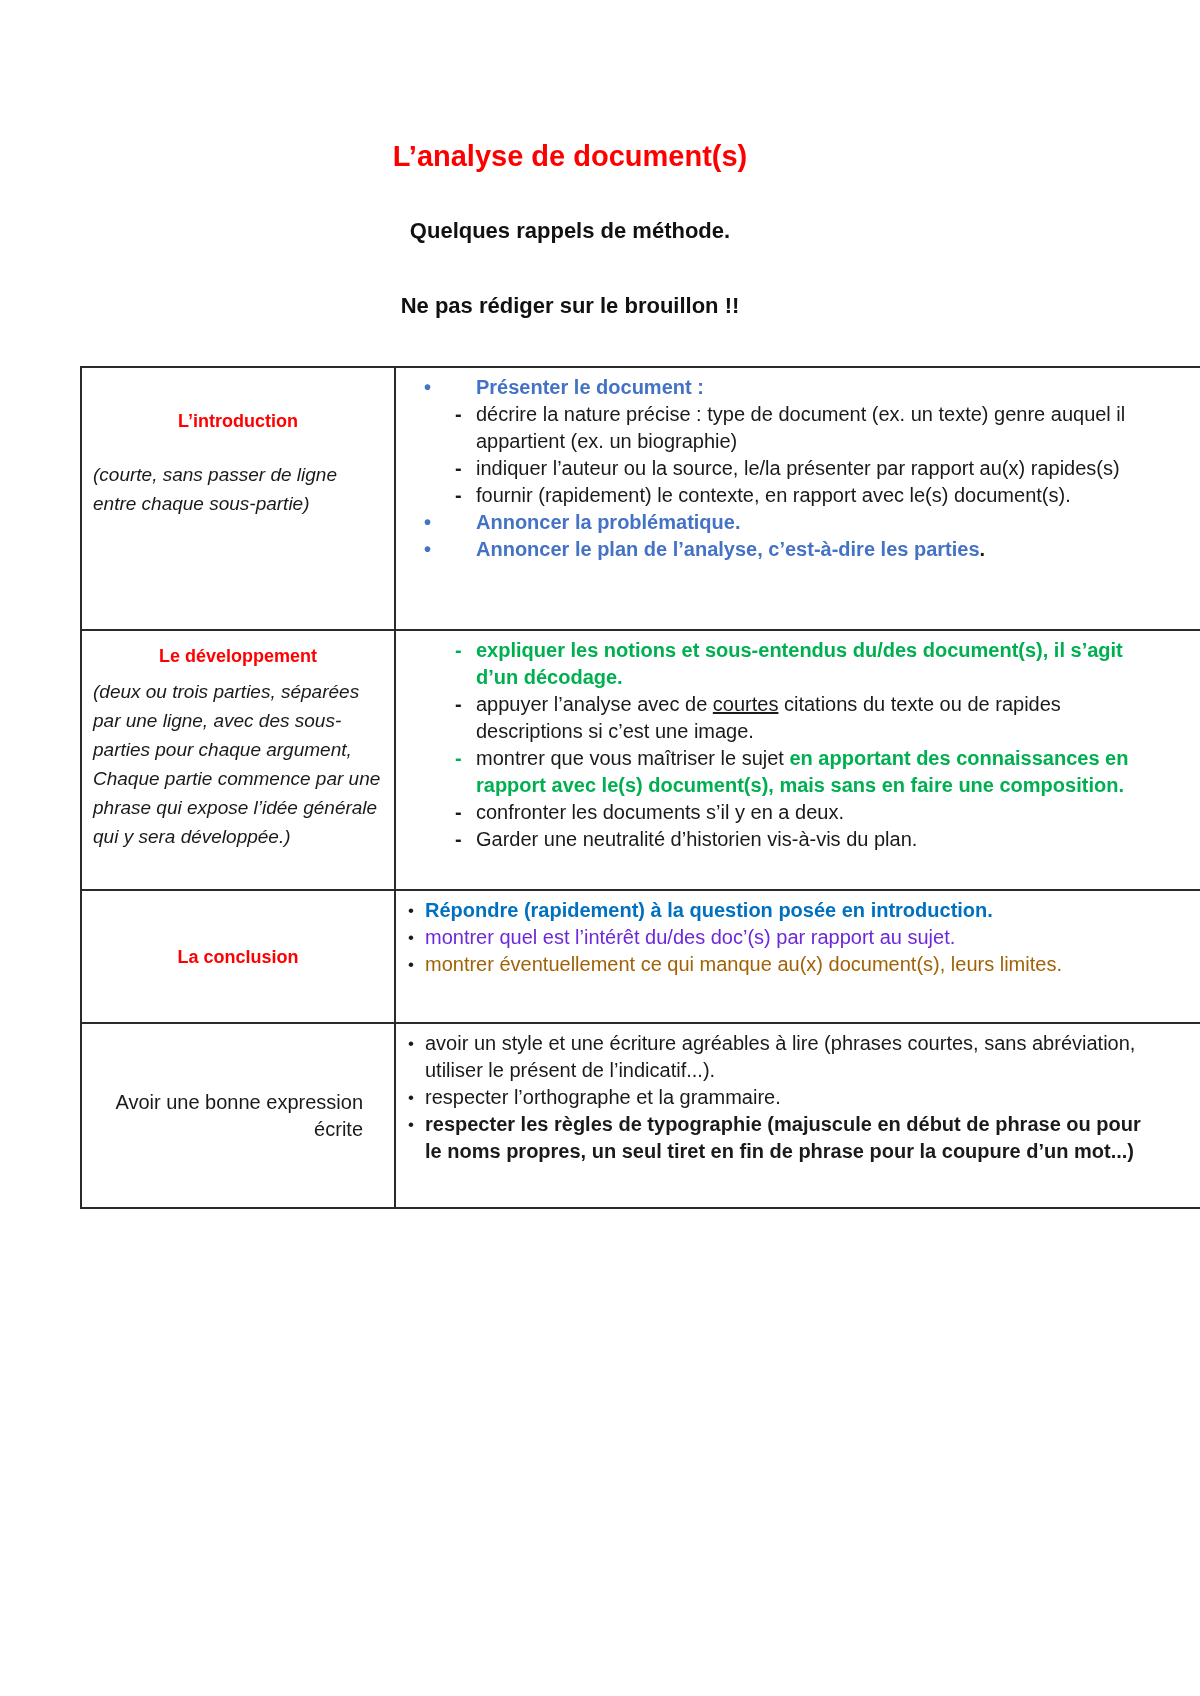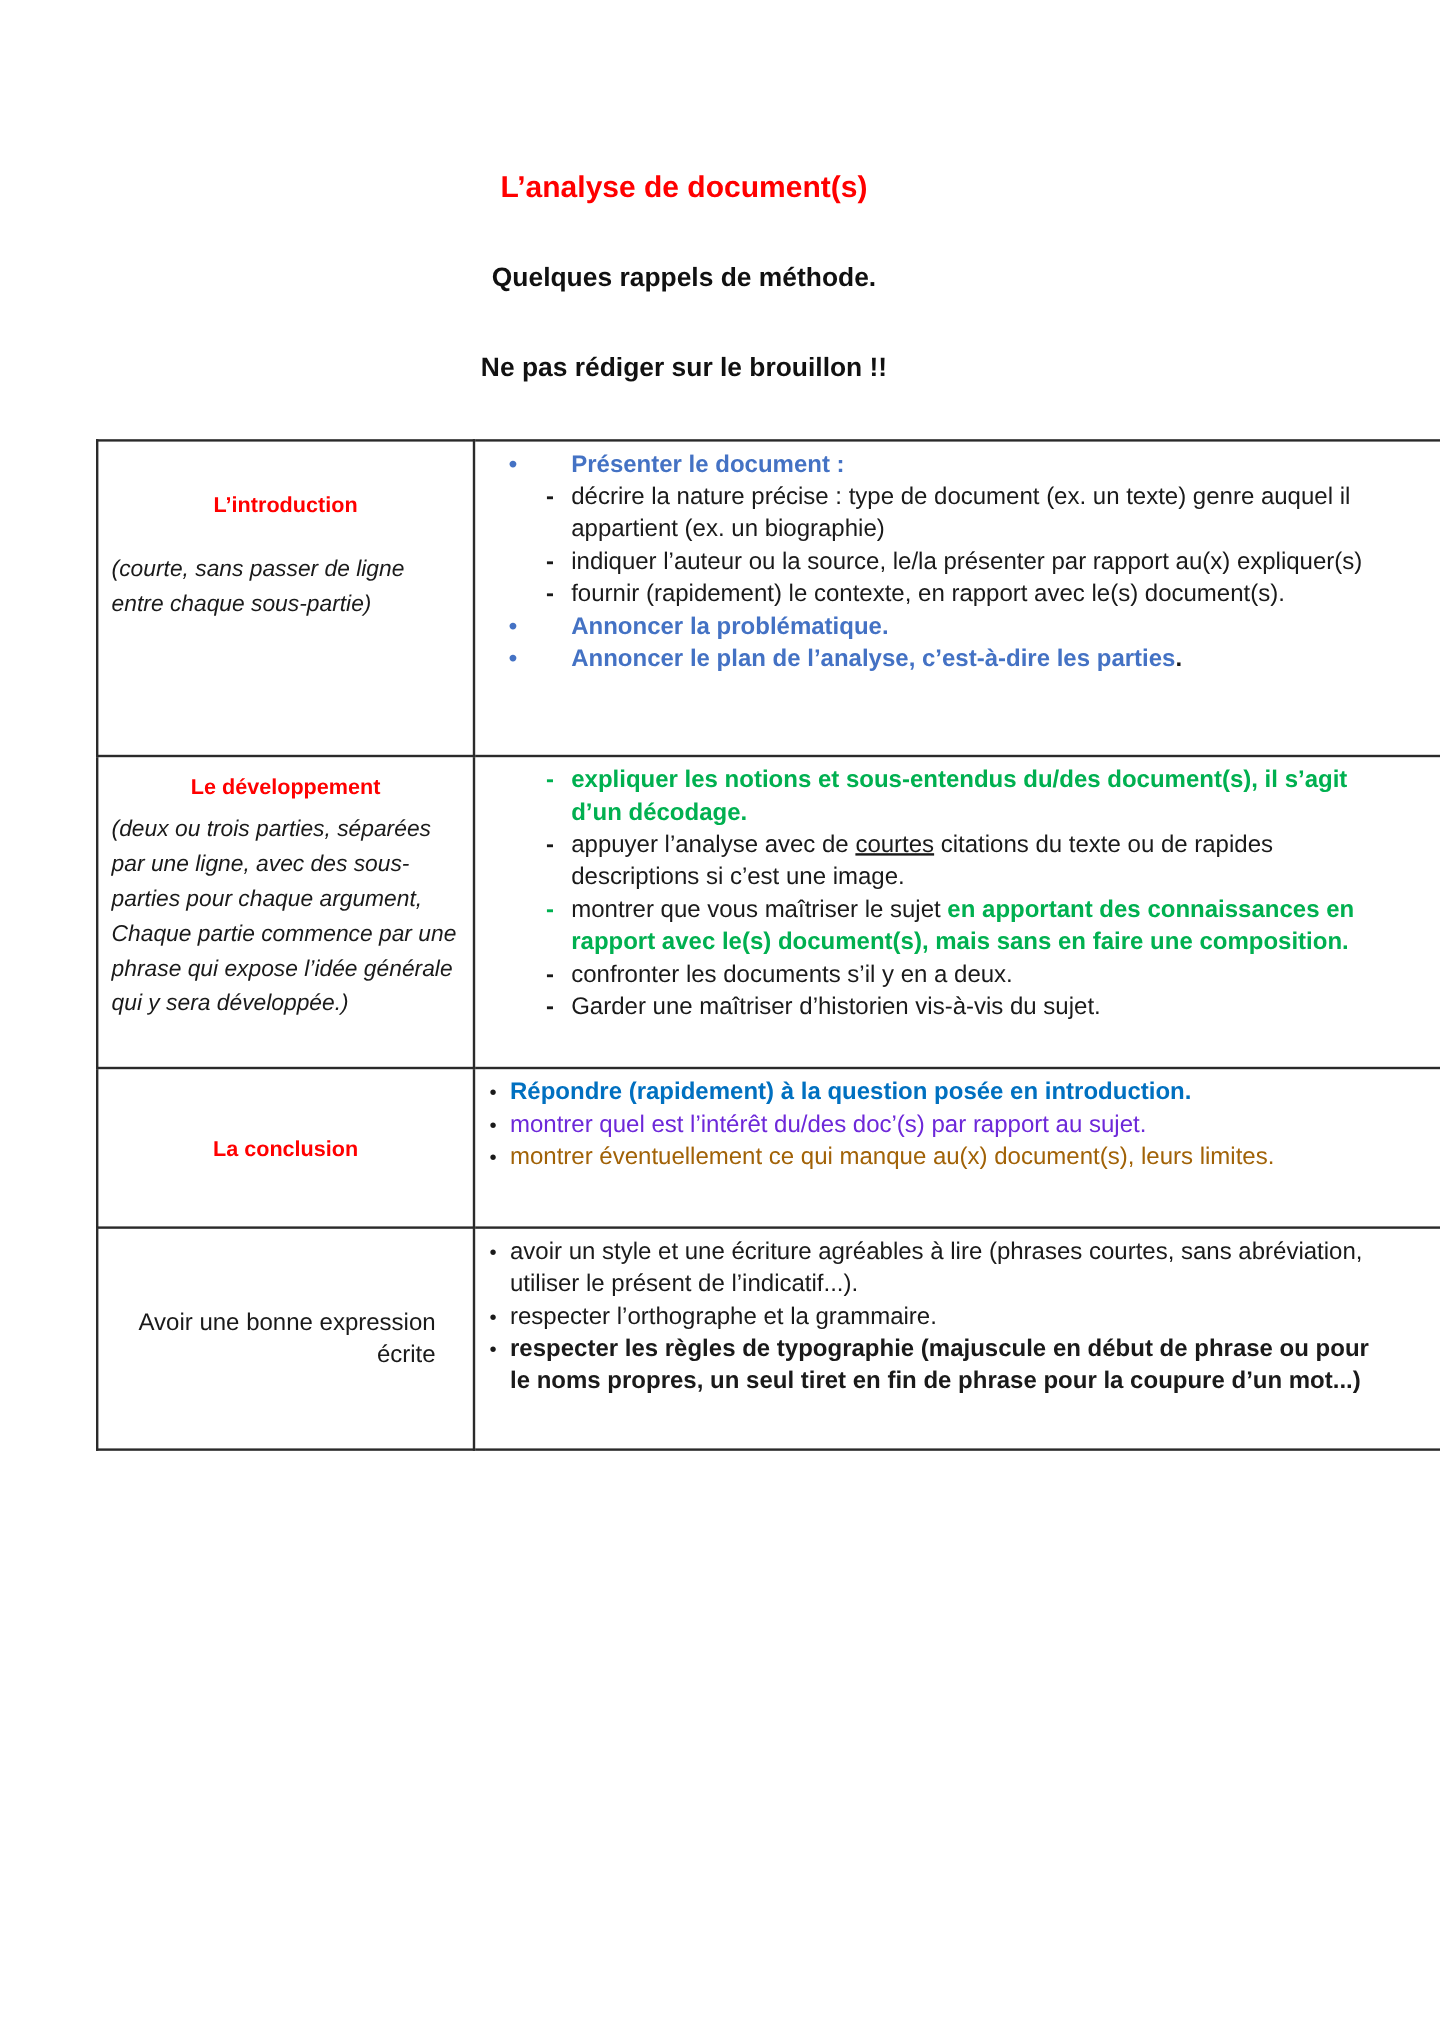--- a/index.html
+++ b/index.html
@@ -3,21 +3,21 @@
 <meta charset="utf-8">
 <style>
   html,body{margin:0;padding:0;}
   body{
     width:1200px;height:1696px;background:#ffffff;
     font-family:"Liberation Sans", sans-serif;color:#1a1a1a;
     position:relative;overflow:hidden;
   }
   .doc{padding-top:141px;}
   .headings{width:1140px;text-align:center;}
-  .doc-title{font-size:25px;font-weight:bold;color:#ff0000;line-height:30px;margin:0 0 45px 0;}
+  .doc-title{font-size:29px;font-weight:bold;color:#ff0000;line-height:30px;margin:0 0 45px 0;}
   .doc-sub{font-size:22px;font-weight:bold;color:#111;line-height:30px;margin:0 0 45px 0;}
   table.method{
     border-collapse:collapse;margin-left:80px;width:1063px;table-layout:fixed;
   }
   table.method td{border:2px solid #2a2a2a;vertical-align:top;}
   td.left{width:310px;}
   td.right{width:753px;padding:6px 48px 6px 12px;}
   tr.r-introduction{height:263px;}
   tr.r-developpement{height:260px;}
   tr.r-conclusion{height:133px;}
@@ -66,21 +66,21 @@
               <li>
                 <span class="marker bullet" style="color: rgb(68, 114, 196);">•</span>
                 <span class="itext"><span class="seg-b" style="color: rgb(68, 114, 196);">Présenter le document :</span></span>
               </li>
               <li>
                 <span class="marker dash" style="color: rgb(26, 26, 26);">-</span>
                 <span class="itext"><span style="color: rgb(26, 26, 26);">décrire la nature précise : type de document (ex. un texte) genre auquel il appartient (ex. un biographie)</span></span>
               </li>
               <li>
                 <span class="marker dash" style="color: rgb(26, 26, 26);">-</span>
-                <span class="itext"><span style="color: rgb(26, 26, 26);">indiquer l’auteur ou la source, le/la présenter par rapport au(x) expliquer(s)</span></span>
+                <span class="itext"><span style="color: rgb(26, 26, 26);">indiquer l’auteur ou la source, le/la présenter par rapport au(x) rapides(s)</span></span>
               </li>
               <li>
                 <span class="marker dash" style="color: rgb(26, 26, 26);">-</span>
                 <span class="itext"><span style="color: rgb(26, 26, 26);">fournir (rapidement) le contexte, en rapport avec le(s) document(s).</span></span>
               </li>
               <li>
                 <span class="marker bullet" style="color: rgb(68, 114, 196);">•</span>
                 <span class="itext"><span class="seg-b" style="color: rgb(68, 114, 196);">Annoncer la problématique.</span></span>
               </li>
               <li>
@@ -108,21 +108,21 @@
               <li>
                 <span class="marker dash" style="color: rgb(0, 176, 80);">-</span>
                 <span class="itext"><span style="color: rgb(26, 26, 26);">montrer que vous maîtriser le sujet </span><span class="seg-b" style="color: rgb(0, 176, 80);">en apportant des connaissances en rapport avec le(s) document(s), mais sans en faire une composition.</span></span>
               </li>
               <li>
                 <span class="marker dash" style="color: rgb(26, 26, 26);">-</span>
                 <span class="itext"><span style="color: rgb(26, 26, 26);">confronter les documents s’il y en a deux.</span></span>
               </li>
               <li>
                 <span class="marker dash" style="color: rgb(26, 26, 26);">-</span>
-                <span class="itext"><span style="color: rgb(26, 26, 26);">Garder une maîtriser d’historien vis-à-vis du sujet.</span></span>
+                <span class="itext"><span style="color: rgb(26, 26, 26);">Garder une neutralité d’historien vis-à-vis du plan.</span></span>
               </li>
             </ul>
           </td>
         </tr>
         <tr class="r-conclusion">
           <td class="left">
             <div class="lh" style="color: rgb(255, 0, 0);">La conclusion</div>
           </td>
           <td class="right">
             <ul class="items">

